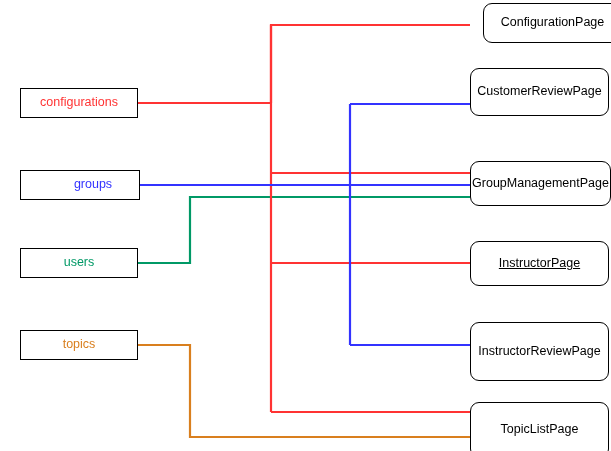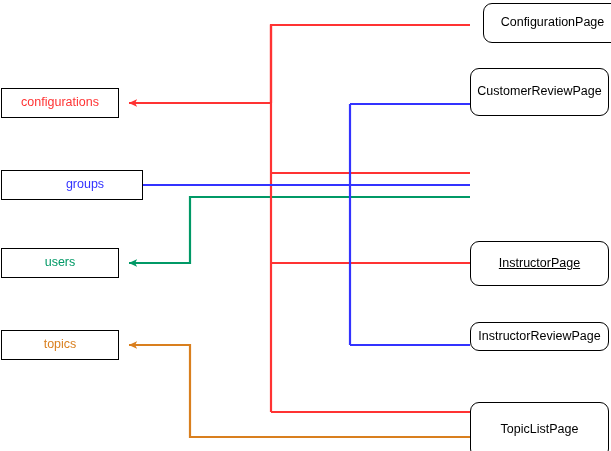--- a/index.html
+++ b/index.html
@@ -27,20 +27,21 @@
     align-items:center;
     justify-content:center;
     background:#ffffff;
     text-align:center;
     line-height:1.1;
   }
   .node-left{
     border:1px solid #000000;
     border-radius:0;
     font-size:12.5px;
+    margin-left:19px;
   }
   .node-right{
     border:1.3px solid #000000;
     border-radius:9px;
     font-size:12.5px;
     color:#000000;
   }
   .node-label{
     display:block;
     white-space:nowrap;
@@ -86,46 +87,49 @@
       <path stroke="#3333ff" d="M 350 104 L 350 345"></path>
       <path stroke="#3333ff" d="M 470 185 L 129 185" marker-end="url(#ah-blue)"></path>
 
     </g>
   </svg>
 
   <div class="node node-left" style="left:1px;top:88px;width:118px;height:30px;color:#ff3333;">
     <span class="node-label">configurations</span>
   </div>
 
-  <div class="node node-left" style="left:1px;top:170px;width:142px;height:30px;color:#3333ff;padding-left:26px;">
+  <div class="node node-left" style="left:1px;top:170px;width:120px;height:30px;color:#3333ff;padding-left:26px;">
     <span class="node-label">groups</span>
   </div>
 
   <div class="node node-left" style="left:1px;top:248px;width:118px;height:30px;color:#009966;text-align:right;">
     <span class="node-label">users</span>
   </div>
 
   <div class="node node-left" style="left:1px;top:330px;width:118px;height:30px;color:#d97f1e;text-align:center;">
     <span class="node-label">topics</span>
   </div>
 
   <div class="node node-right" style="left:470px;top:3px;width:139px;height:40px;margin-left:13px;">
     <span class="node-label">ConfigurationPage</span>
   </div>
 
   <div class="node node-right" style="left:470px;top:68px;width:139px;height:48px;">
     <span class="node-label">CustomerReviewPage</span>
   </div>
 
+  <div class="node node-right" style="left:470px;top:161px;width:141px;height:45px;">
+    <span class="node-label">GroupManagementPage</span>
+  </div>
 
   <div class="node node-right" style="left:470px;top:241px;width:139px;height:45px;text-decoration:underline;">
     <span class="node-label">InstructorPage</span>
   </div>
 
-  <div class="node node-right" style="left:470px;top:322px;width:139px;height:29px;">
+  <div class="node node-right" style="left:470px;top:322px;width:139px;height:59px;">
     <span class="node-label">InstructorReviewPage</span>
   </div>
 
   <div class="node node-right" style="left:470px;top:402px;width:139px;height:56px;">
     <span class="node-label">TopicListPage</span>
   </div>
 
 </div>
 
 </body></html>

